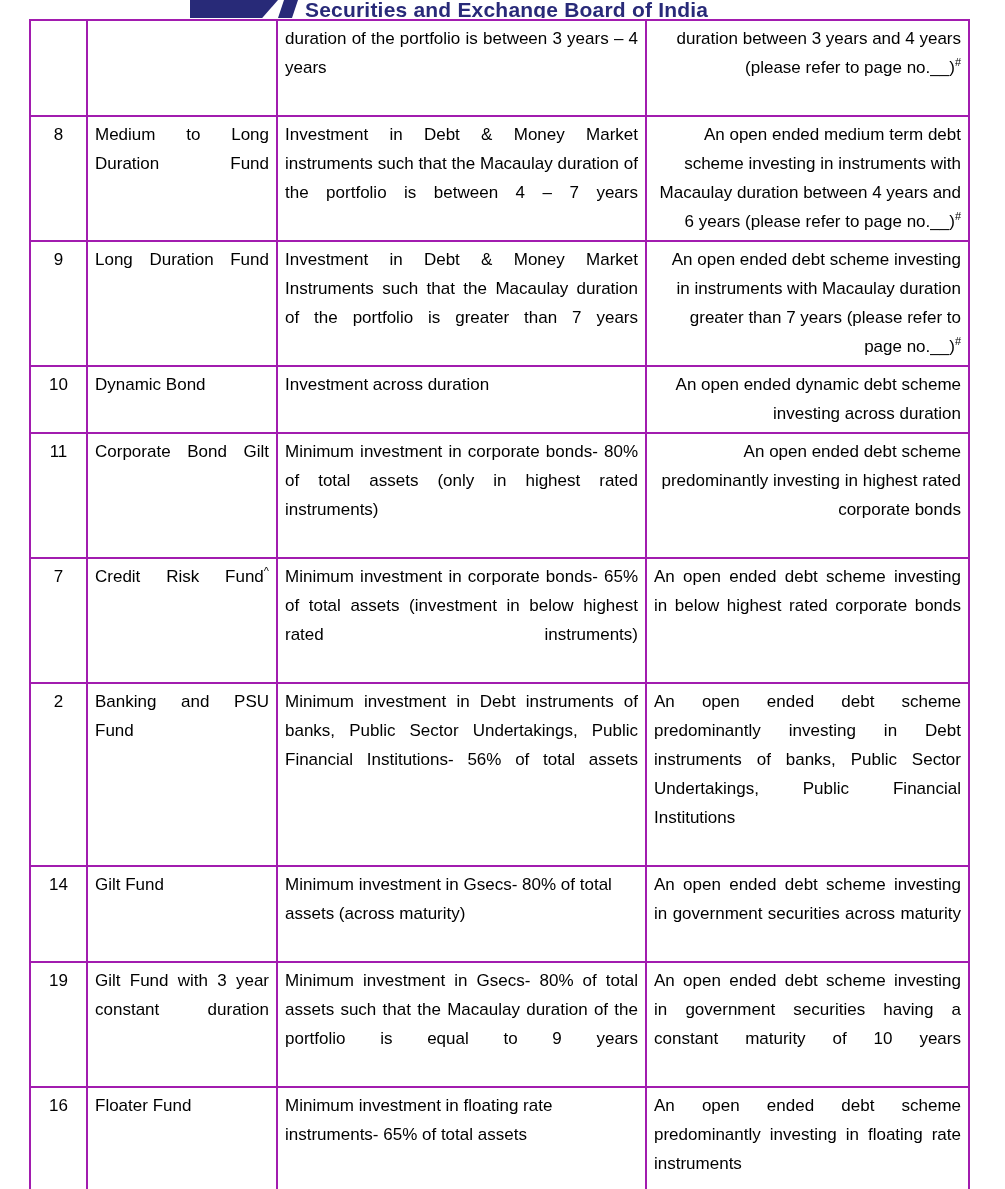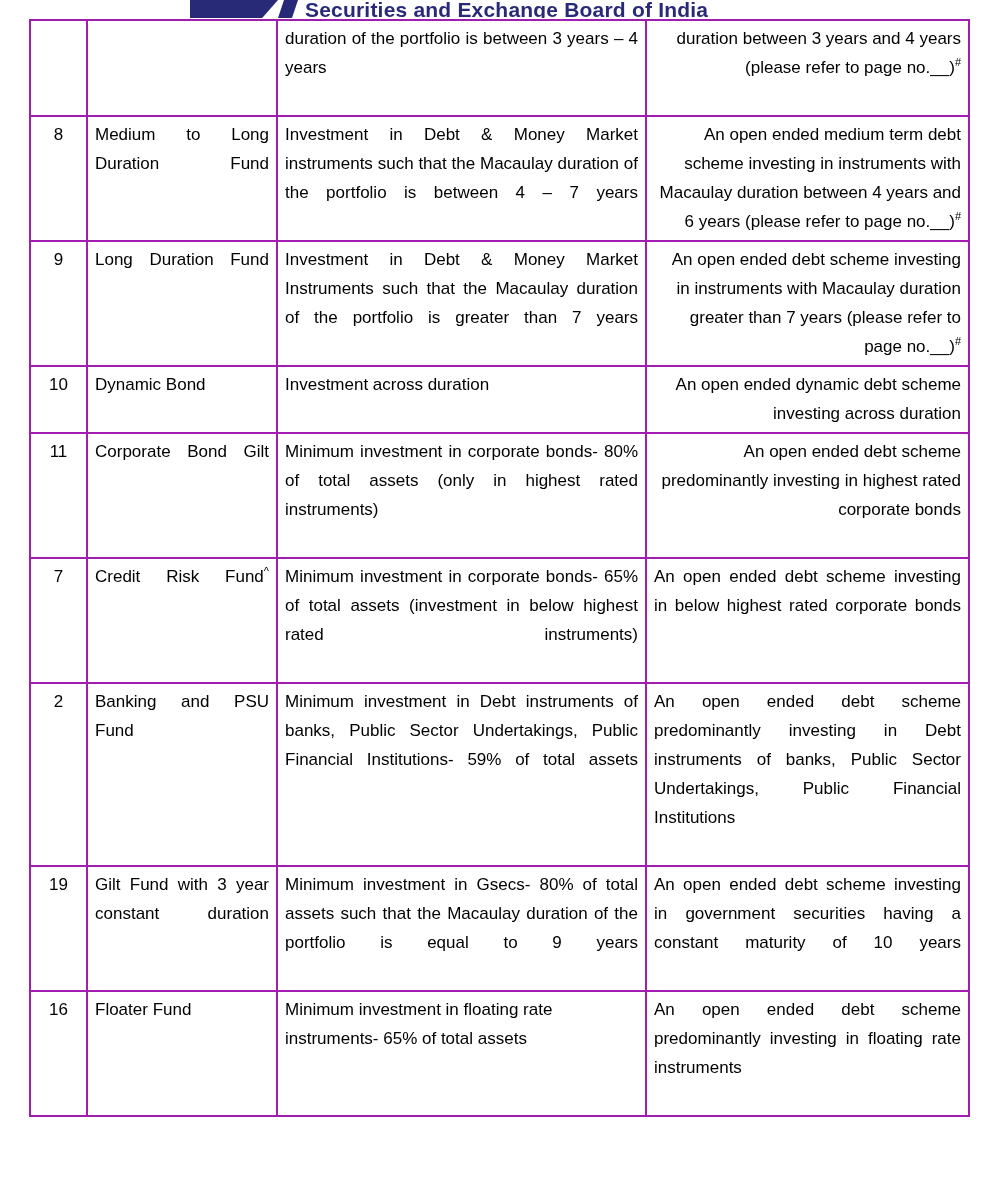--- a/index.html
+++ b/index.html
@@ -183,26 +183,34 @@
       </td>
       <td class="col-char just">Minimum investment in corporate bonds- 65% of total assets (investment in below highest rated instruments)</td>
       <td class="col-desc just">
         <span>An open ended debt scheme investing in below highest rated corporate bonds</span><sup class="mark"></sup>
       </td>
     </tr>
 
     <tr>
       <td class="col-sn">2</td>
       <td class="col-name just">Banking and PSU Fund</td>
-      <td class="col-char just">Minimum investment in Debt instruments of banks, Public Sector Undertakings, Public Financial Institutions- 59% of total assets</td>
+      <td class="col-char just">Minimum investment in Debt instruments of banks, Public Sector Undertakings, Public Financial Institutions- 56% of total assets</td>
       <td class="col-desc just">
         <span>An open ended debt scheme predominantly investing in Debt instruments of banks, Public Sector Undertakings, Public Financial Institutions</span><sup class="mark"></sup>
       </td>
     </tr>
 
+    <tr>
+      <td class="col-sn">14</td>
+      <td class="col-name">Gilt Fund</td>
+      <td class="col-char">Minimum investment in Gsecs- 80% of total assets (across maturity)</td>
+      <td class="col-desc just">
+        <span>An open ended debt scheme investing in government securities across maturity</span><sup class="mark"></sup>
+      </td>
+    </tr>
 
     <tr>
       <td class="col-sn">19</td>
       <td class="col-name just">Gilt Fund with 3 year constant duration</td>
       <td class="col-char just">Minimum investment in Gsecs- 80% of total assets such that the Macaulay duration of the portfolio is equal to 9 years</td>
       <td class="col-desc just">
         <span>An open ended debt scheme investing in government securities having a constant maturity of 10 years</span><sup class="mark"></sup>
       </td>
     </tr>
 

